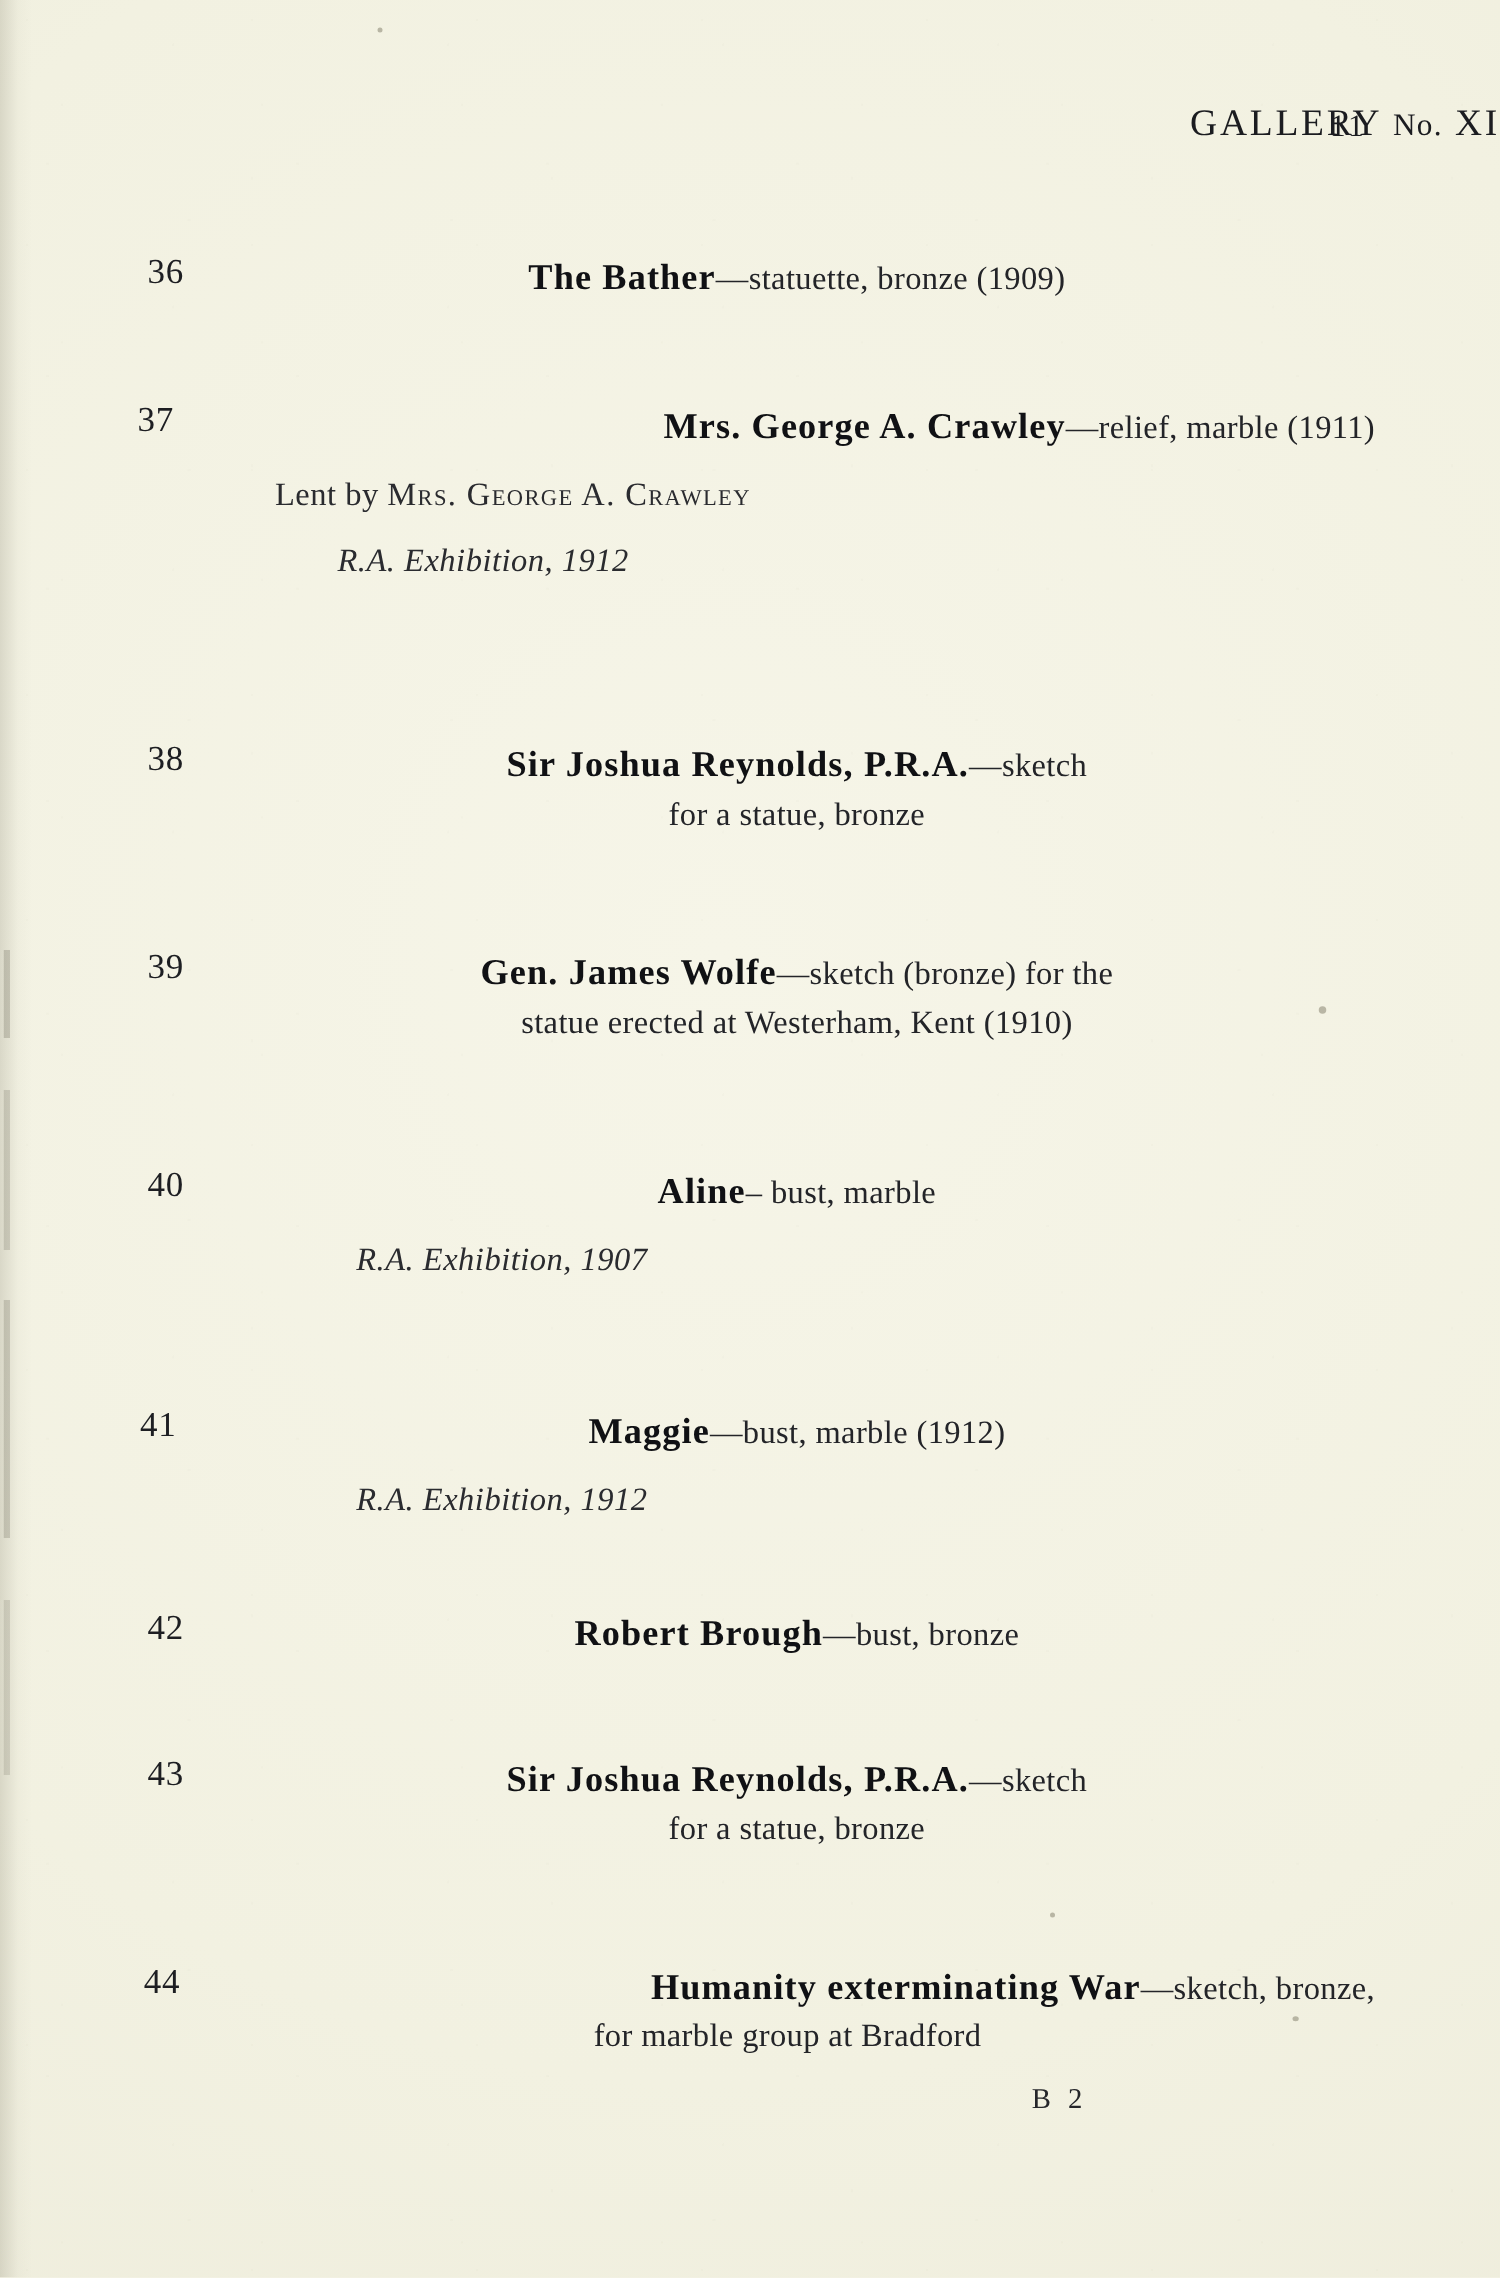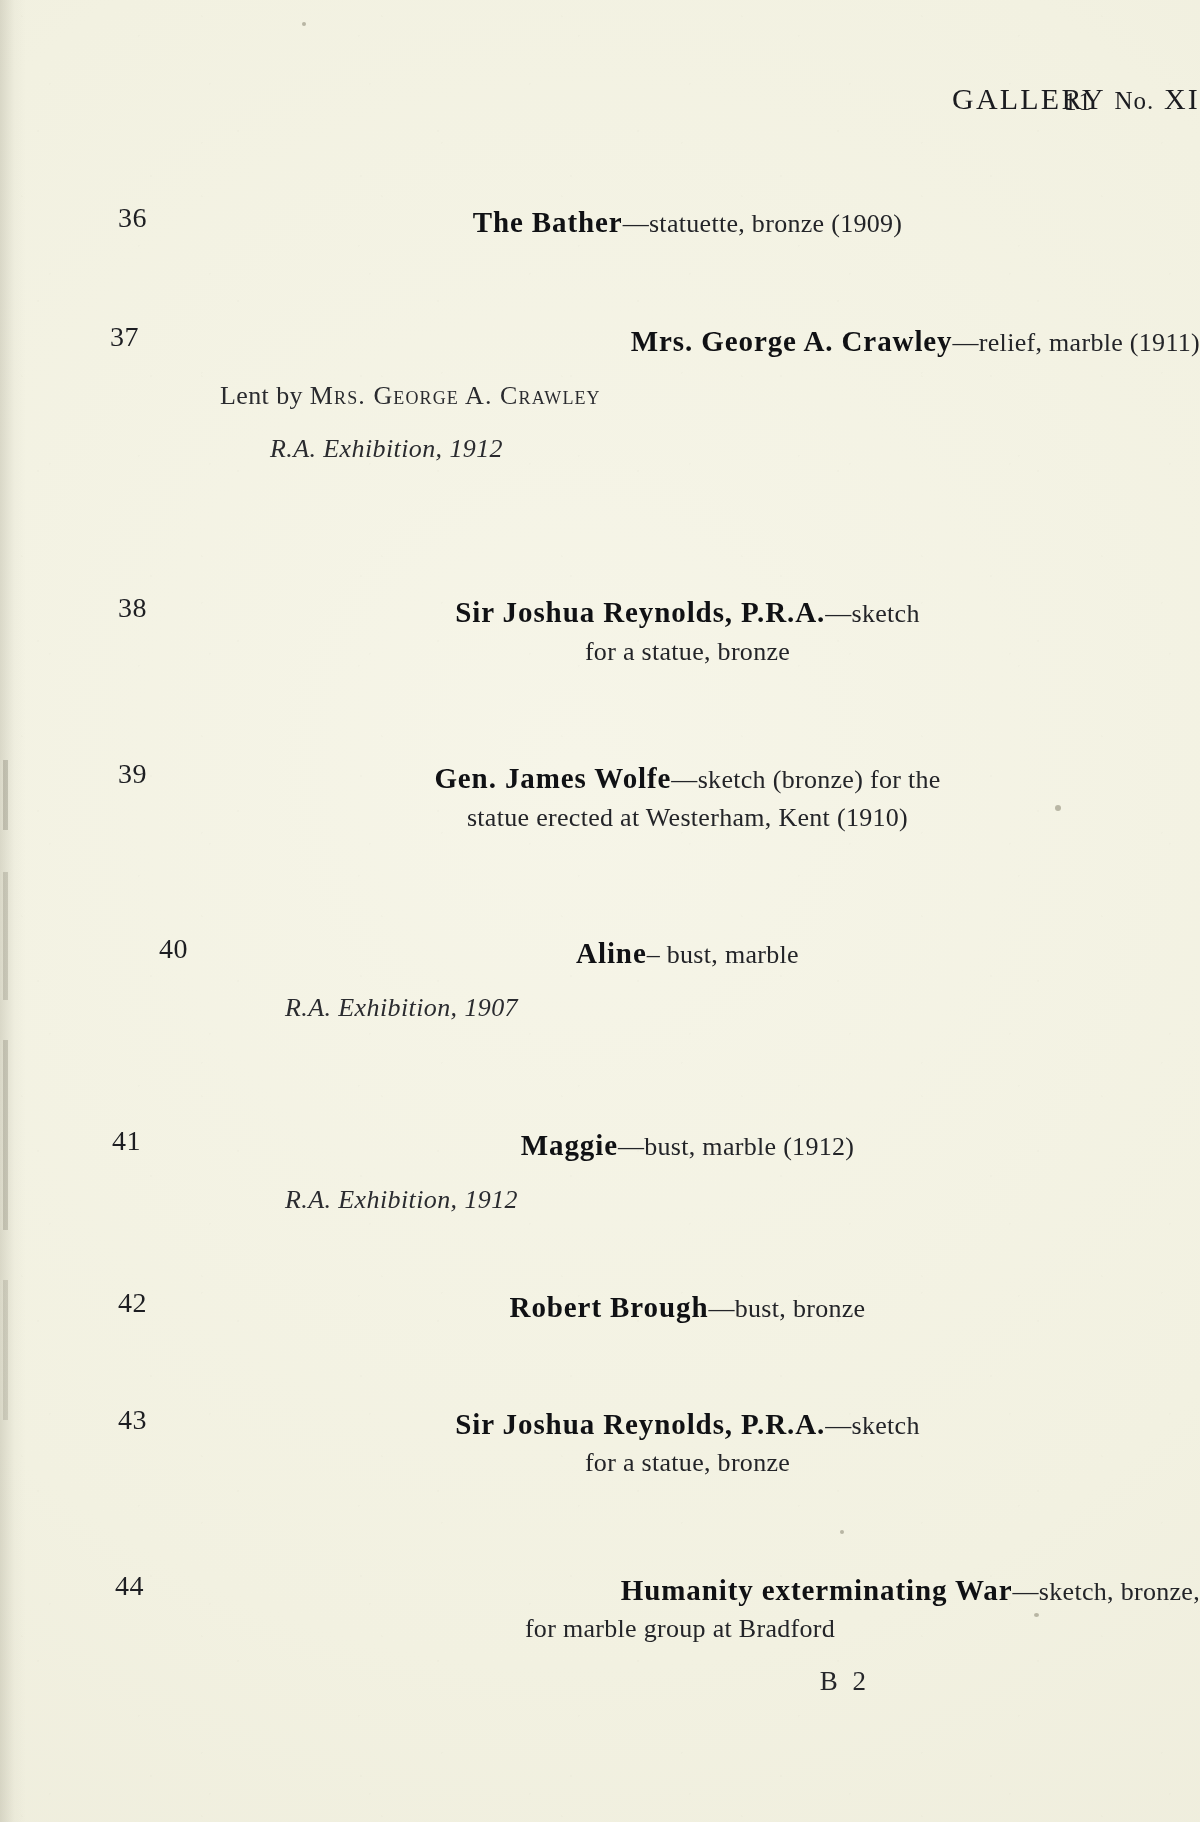--- a/index.html
+++ b/index.html
@@ -106,20 +106,21 @@
   .entry-num {
     position: absolute;
     left: 118px;
     font-size: 28px;
     letter-spacing: .5px;
     color: #1d1e22;
     font-family: "Liberation Serif", "DejaVu Serif", serif;
   }
   .entry-body {
     padding-left: 175px;
+    padding-right: 100px;
   }
   .entry-line {
     line-height: 1.42;
   }
   .title-main {
     font-size: 29px;
     font-weight: bold;
     letter-spacing: .9px;
     color: #101114;
     font-family: "Liberation Serif", "DejaVu Serif", serif;
@@ -152,21 +153,21 @@
     font-variant: small-caps;
     letter-spacing: 1.1px;
   }
   .sub-lent   { padding-left: 60px; }
   .sub-exhib  { padding-left: 110px; font-style: italic; }
 
   
   .signature {
     position: absolute;
     right: 200px;
-    font-size: 27px;
+    font-size: 23px;
     letter-spacing: 4px;
     color: #25262a;
   }
 </style>
 </head>
 <body>
 
 <div class="page">
   <div class="grain"></div>
   <div class="binding-shadow"></div>
@@ -211,21 +212,21 @@
           </div>
         </div>
         <div class="entry" style="margin-top: 88px;">
           <div class="entry-num" style="left: 118px; top: 0px;">39</div>
           <div class="entry-body" style="padding-left: 175px;">
             <div class="entry-line ta-center"><span class="title-main">Gen. James Wolfe</span><span class="title-desc">—sketch (bronze) for the</span></div>
             <div class="entry-line cont-line ta-center">statue erected at Westerham, Kent (1910)</div>
           </div>
         </div>
         <div class="entry" style="margin-top: 96px;">
-          <div class="entry-num" style="left: 118px; top: 0px; margin-left: 41px;">40</div>
+          <div class="entry-num" style="left: 118px; top: 0px;">40</div>
           <div class="entry-body" style="padding-left: 175px;">
             <div class="entry-line ta-center"><span class="title-main">Aline</span><span class="title-desc">– bust, marble</span></div>
             <div class="subnote sub-exhib" style="margin-top: 14px;"><span>R.A. Exhibition, 1907</span></div>
           </div>
         </div>
         <div class="entry" style="margin-top: 98px;">
           <div class="entry-num" style="left: 112px; top: 0px;">41</div>
           <div class="entry-body" style="padding-left: 175px;">
             <div class="entry-line ta-center"><span class="title-main">Maggie</span><span class="title-desc">—bust, marble (1912)</span></div>
             <div class="subnote sub-exhib" style="margin-top: 14px;"><span>R.A. Exhibition, 1912</span></div>

